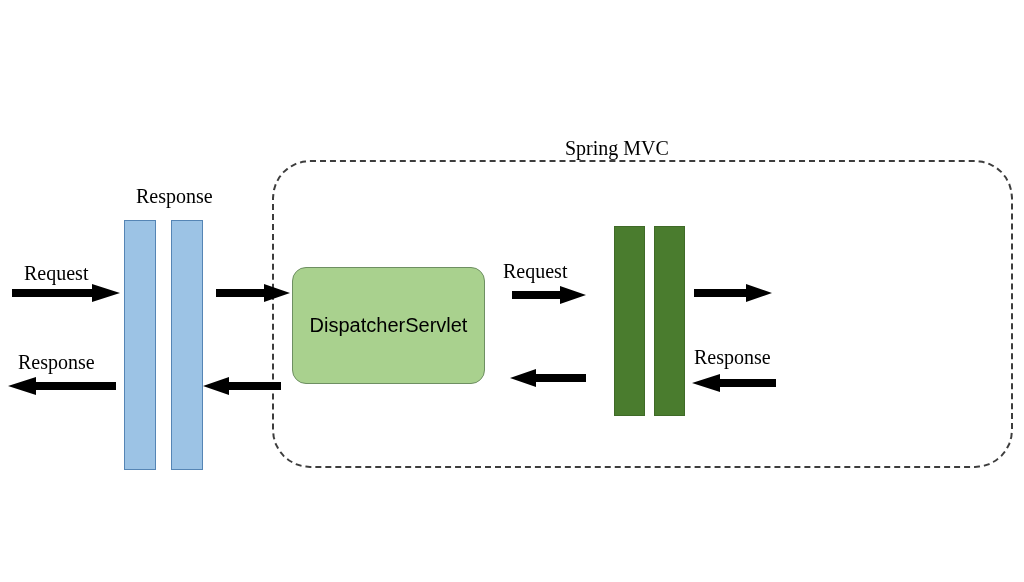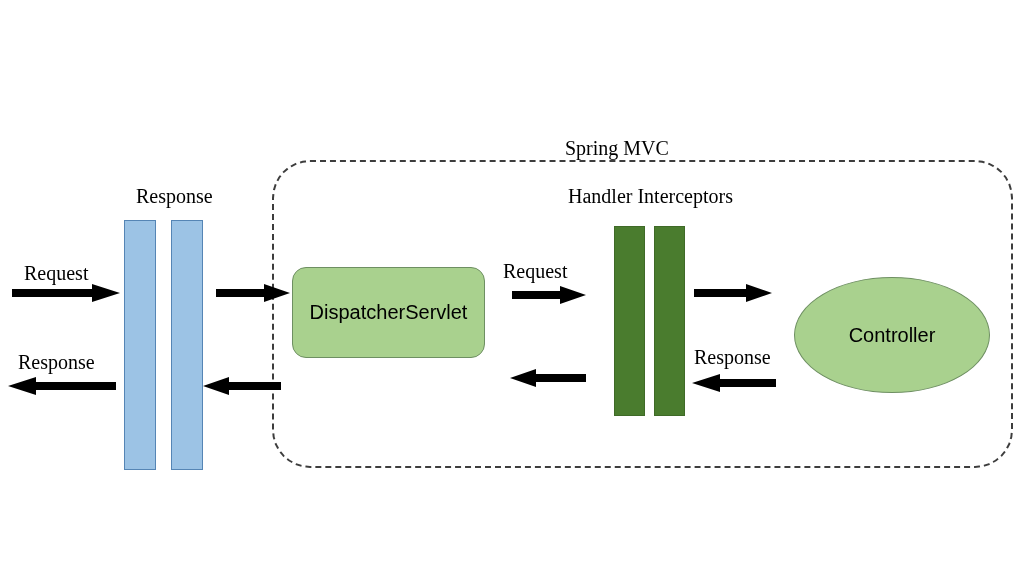--- a/index.html
+++ b/index.html
@@ -59,21 +59,21 @@
   }
   #interceptor-bar-1 { left: 614px; top: 226px; width: 31px; height: 190px; }
   #interceptor-bar-2 { left: 654px; top: 226px; width: 31px; height: 190px; }
 
   
   #dispatcher-servlet {
     position: absolute;
     left: 292px;
     top: 267px;
     width: 193px;
-    height: 91px;
+    height: 117px;
     background: #A9D18E;
     border: 1px solid #6e8f62;
     border-radius: 14px;
     box-sizing: border-box;
     display: flex;
     align-items: center;
     justify-content: center;
   }
   #dispatcher-servlet .node-text {
     font-size: 20px;
@@ -114,32 +114,28 @@
 
   <div class="lbl lbl-center" style="left:565px; top:138px;">Spring MVC</div>
 
   <div id="spring-mvc-box"></div>
 
   <div class="lbl lbl-center" style="left:136px; top:186px;">Response</div>
 
   <div class="filter-bar" id="filter-bar-1"></div>
   <div class="filter-bar" id="filter-bar-2"></div>
 
-  <div class="lbl lbl-center" style="left:568px; top:186px;">Handler Interceptors</div>
 
   <div class="interceptor-bar" id="interceptor-bar-1"></div>
   <div class="interceptor-bar" id="interceptor-bar-2"></div>
 
   <div id="dispatcher-servlet">
     <span class="node-text">DispatcherServlet</span>
   </div>
 
-  <div id="controller">
-    <span class="node-text">Controller</span>
-  </div>
 
   <div class="lbl" style="left:24px; top:263px;">Request</div>
 
   <div class="lbl" style="left:18px; top:352px;">Response</div>
 
   <div class="lbl" style="left:503px; top:261px;">Request</div>
 
   <div class="lbl" style="left:694px; top:347px;">Response</div>
 
   <div class="arrow" style="left:12px; top:284px; width:108px; height:18px;">

